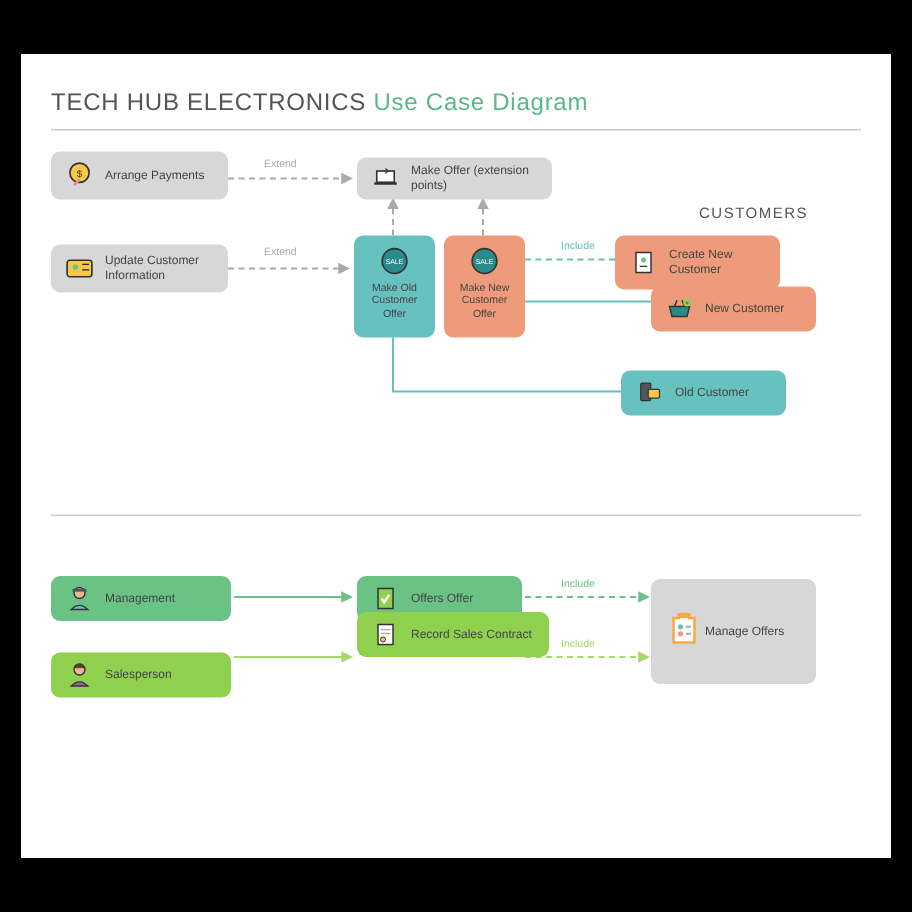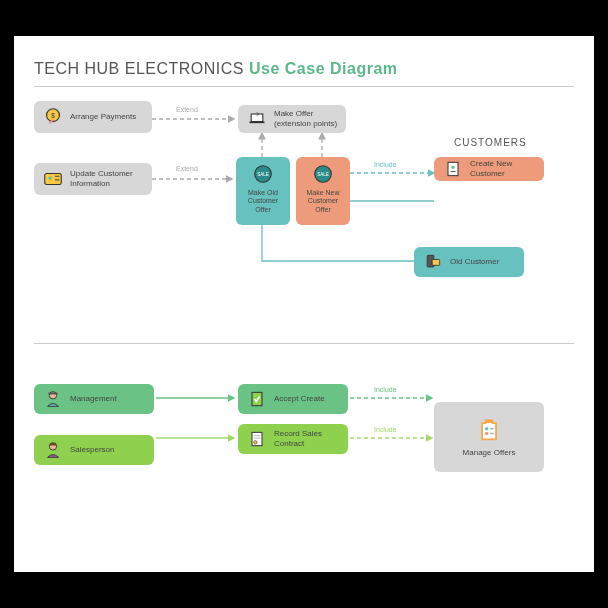--- a/index.html
+++ b/index.html
@@ -1,19 +1,19 @@
 <!DOCTYPE html>
 <html><head>
 <meta charset="utf-8">
 <style>
 *{box-sizing:border-box;margin:0;padding:0}
 body{background:#000;width:608px;height:608px;font-family:Arial,Helvetica,sans-serif;position:relative}
 .page{background:#fff;position:absolute;left:14px;top:36px;width:580px;height:536px;padding:24px 20px 16px 20px}
 .title{font-size:16px;font-weight:400;color:#555;letter-spacing:0.5px;margin-bottom:8px}
-.title .sub{color:#5bb88a;font-weight:700}
+.title .sub{color:#5bb88a;font-weight:400}
 .hr{height:1px;background:#ccc;margin-bottom:14px}
 .canvas{position:relative;width:100%;height:230px}
 .node{position:absolute;border-radius:6px;display:flex;align-items:center;padding:6px 8px;font-size:8px;color:#444;line-height:1.2}
 .node .icon{width:22px;height:22px;margin-right:6px;display:flex;align-items:center;justify-content:center;flex-shrink:0}
 .gray{background:#d7d7d7}
 .teal{background:#67c1bf}
 .orange{background:#ed9b7a}
 .green{background:#6ac285}
 .lime{background:#8fd14f}
 .lbl{position:absolute;font-size:7px;color:#aaa}
@@ -71,21 +71,21 @@
             <rect x="3" y="6" width="18" height="12" rx="2" fill="#f9c846" stroke="#333" stroke-width="1.2"></rect>
             <circle cx="9" cy="11" r="2" fill="#6ac285"></circle>
             <line x1="14" y1="9" x2="19" y2="9" stroke="#333"></line>
             <line x1="14" y1="13" x2="19" y2="13" stroke="#333"></line>
           </svg>
       </span>
       <span>Update Customer Information</span>
     </div>
     <span class="lbl" style="left:142px;top:64px">Extend</span>
 
-    <div class="node gray" style="left:204px;top:4px;width:108px;height:28px">
+    <div class="node gray" style="left:204px;top:4px;width:130px;height:28px">
       <span class="icon">
         <svg width="20" height="20" viewBox="0 0 24 24">
             <rect x="5" y="6" width="14" height="9" fill="#fff" stroke="#333" stroke-width="1.3"></rect>
             <rect x="3" y="15" width="18" height="2" fill="#333"></rect>
             <path d="M12 4 L14 6 L12 8" fill="none" stroke="#333" stroke-width="1"></path>
           </svg>
       </span>
       <span>Make Offer (extension points)</span>
     </div>
 
@@ -104,33 +104,44 @@
         <svg width="22" height="22" viewBox="0 0 24 24">
             <circle cx="12" cy="12" r="9" fill="#2b8a8a" stroke="#333" stroke-width="1.2"></circle>
             <text x="12" y="14" font-size="5" text-anchor="middle" fill="#fff">SALE</text>
           </svg>
       </span>
       <span style="font-size:7px">Make New Customer Offer</span>
     </div>
 
     <span class="lbl teal-t" style="left:340px;top:60px">Include</span>
 
-    <div class="hdr" style="left:420px;top:36px">CUSTOMERS</div>
-
-    <div class="node orange" style="left:400px;top:56px;width:110px;height:24px">
+    <div class="hdr" style="left:432px;top:36px">CUSTOMERS</div>
+
+    <div class="node orange" style="left:376px;top:56px;width:110px;height:36px">
       <span class="icon">
         <svg width="20" height="20" viewBox="0 0 24 24">
             <rect x="6" y="4" width="12" height="16" fill="#fff" stroke="#333" stroke-width="1.2"></rect>
             <circle cx="12" cy="10" r="2" fill="#6ac285"></circle>
             <line x1="9" y1="15" x2="15" y2="15" stroke="#333"></line>
           </svg>
       </span>
       <span>Create New Customer</span>
     </div>
 
+    <div class="node orange" style="left:400px;top:90px;width:110px;height:30px">
+      <span class="icon">
+        <svg width="20" height="20" viewBox="0 0 24 24">
+            <path d="M4 10 L20 10 L18 18 L6 18 Z" fill="#2b8a8a" stroke="#333" stroke-width="1.2"></path>
+            <path d="M8 10 L10 5 M16 10 L14 5" stroke="#333" stroke-width="1.2" fill="none"></path>
+            <circle cx="18" cy="7" r="3" fill="#8fd14f"></circle>
+            <text x="18" y="9" font-size="5" text-anchor="middle" fill="#333">+</text>
+          </svg>
+      </span>
+      <span>New Customer</span>
+    </div>
 
     <div class="node teal" style="left:380px;top:146px;width:110px;height:30px">
       <span class="icon">
         <svg width="20" height="20" viewBox="0 0 24 24">
             <rect x="5" y="4" width="8" height="14" rx="1" fill="#555" stroke="#333" stroke-width="1"></rect>
             <rect x="11" y="9" width="9" height="7" rx="1" fill="#f9c846" stroke="#333" stroke-width="1"></rect>
           </svg>
       </span>
       <span>Old Customer</span>
     </div>
@@ -176,39 +187,39 @@
       <span>Salesperson</span>
     </div>
 
     <div class="node green" style="left:204px;top:22px;width:110px;height:30px">
       <span class="icon">
         <svg width="20" height="20" viewBox="0 0 24 24">
             <rect x="6" y="4" width="12" height="16" fill="#8fd14f" stroke="#333" stroke-width="1.2"></rect>
             <path d="M9 12 L11 15 L15 9" fill="none" stroke="#fff" stroke-width="2"></path>
           </svg>
       </span>
-      <span>Accept Create</span>
-    </div>
-
-    <div class="node lime" style="left:204px;top:62px;width:110px;height:30px">
+      <span>Offers Offer</span>
+    </div>
+
+    <div class="node lime" style="left:204px;top:46px;width:128px;height:30px">
       <span class="icon">
         <svg width="20" height="20" viewBox="0 0 24 24">
             <rect x="6" y="4" width="12" height="16" fill="#fff" stroke="#333" stroke-width="1.2"></rect>
             <line x1="8" y1="8" x2="16" y2="8" stroke="#aaa"></line>
             <line x1="8" y1="11" x2="16" y2="11" stroke="#aaa"></line>
             <circle cx="10" cy="16" r="2" fill="#f9c846" stroke="#333" stroke-width="0.8"></circle>
           </svg>
       </span>
       <span>Record Sales Contract</span>
     </div>
 
     <span class="lbl" style="left:340px;top:24px;color:#6ac285">Include</span>
     <span class="lbl lime-t" style="left:340px;top:64px">Include</span>
 
-    <div class="node gray" style="left:400px;top:40px;width:110px;height:70px;flex-direction:column;justify-content:center;text-align:center">
+    <div class="node gray" style="left:400px;top:24px;width:110px;height:70px;flex-direction:row;justify-content:flex-start;text-align:center">
       <span class="icon" style="margin:0 0 4px 0;width:28px;height:28px">
         <svg width="28" height="28" viewBox="0 0 24 24">
             <path d="M6 6 L6 20 L18 20 L18 6 L15 6 L15 4 L9 4 L9 6 Z" fill="#fff" stroke="#f9a846" stroke-width="1.5"></path>
             <rect x="9" y="3" width="6" height="3" fill="#f9a846"></rect>
             <circle cx="10" cy="11" r="1.5" fill="#67c1bf"></circle>
             <line x1="13" y1="11" x2="16" y2="11" stroke="#aaa" stroke-width="1.2"></line>
             <circle cx="10" cy="15" r="1.5" fill="#ed9b7a"></circle>
             <line x1="13" y1="15" x2="16" y2="15" stroke="#aaa" stroke-width="1.2"></line>
           </svg>
       </span>

